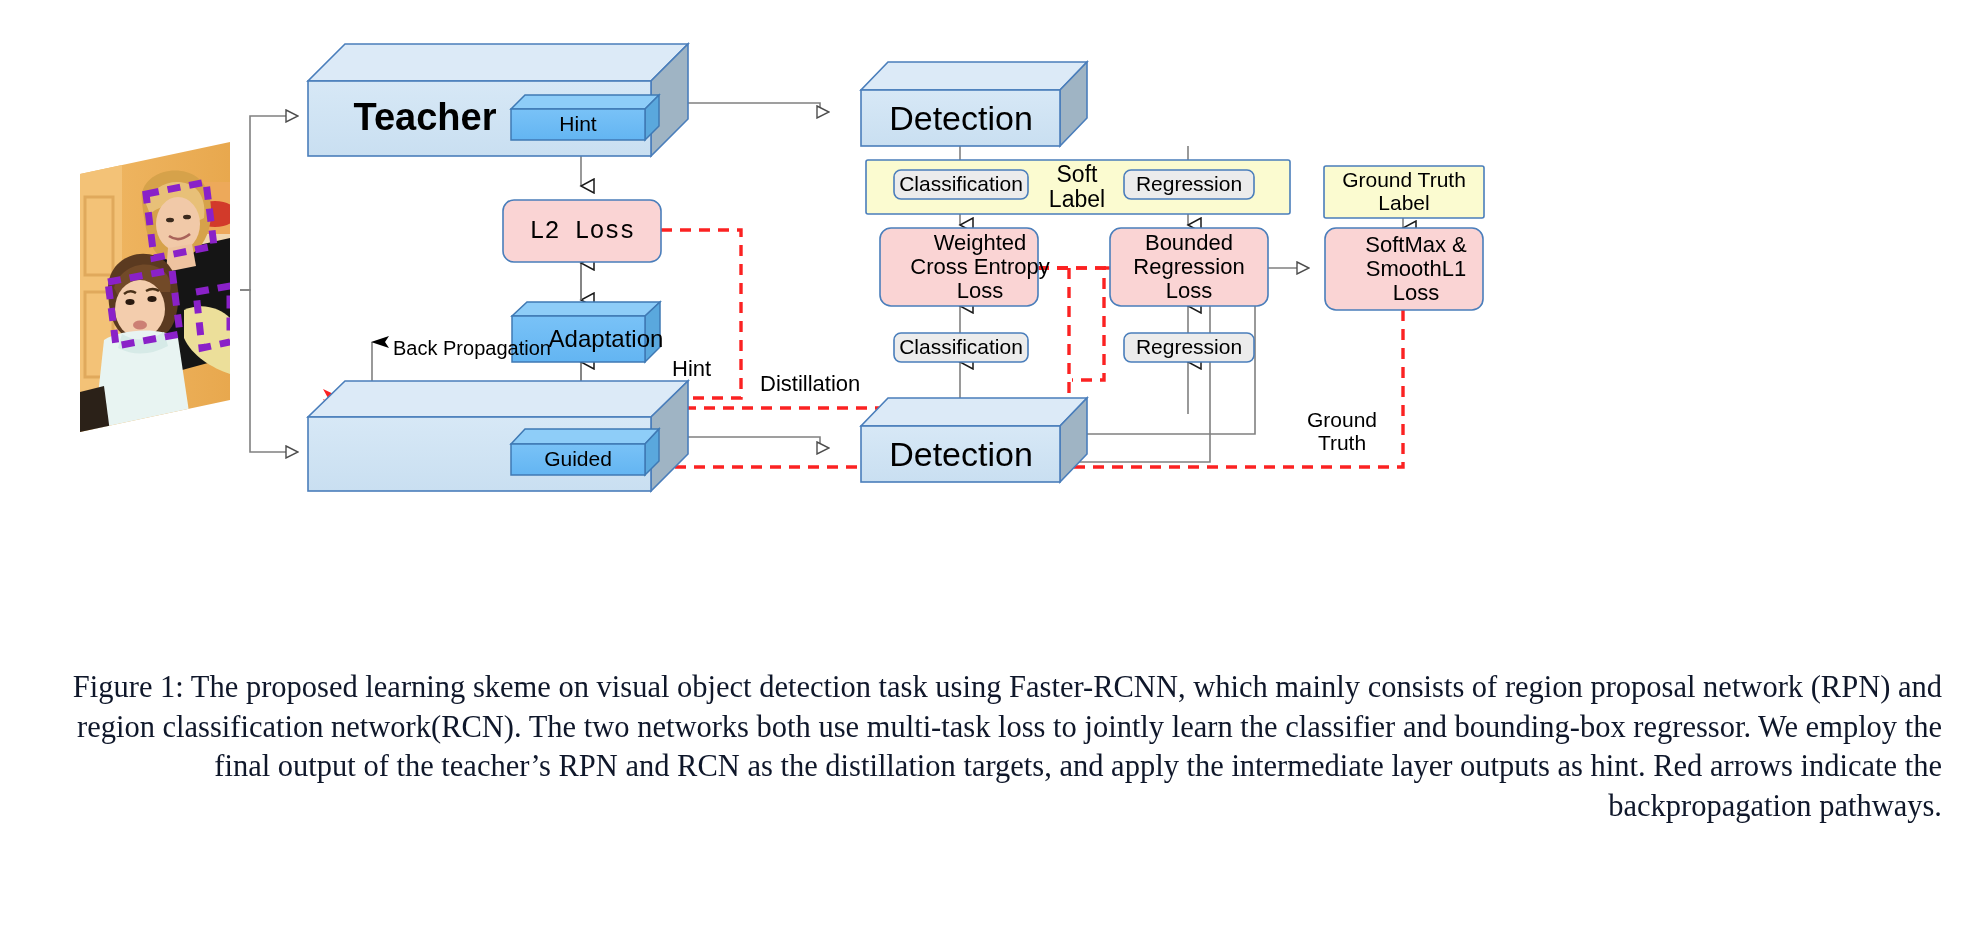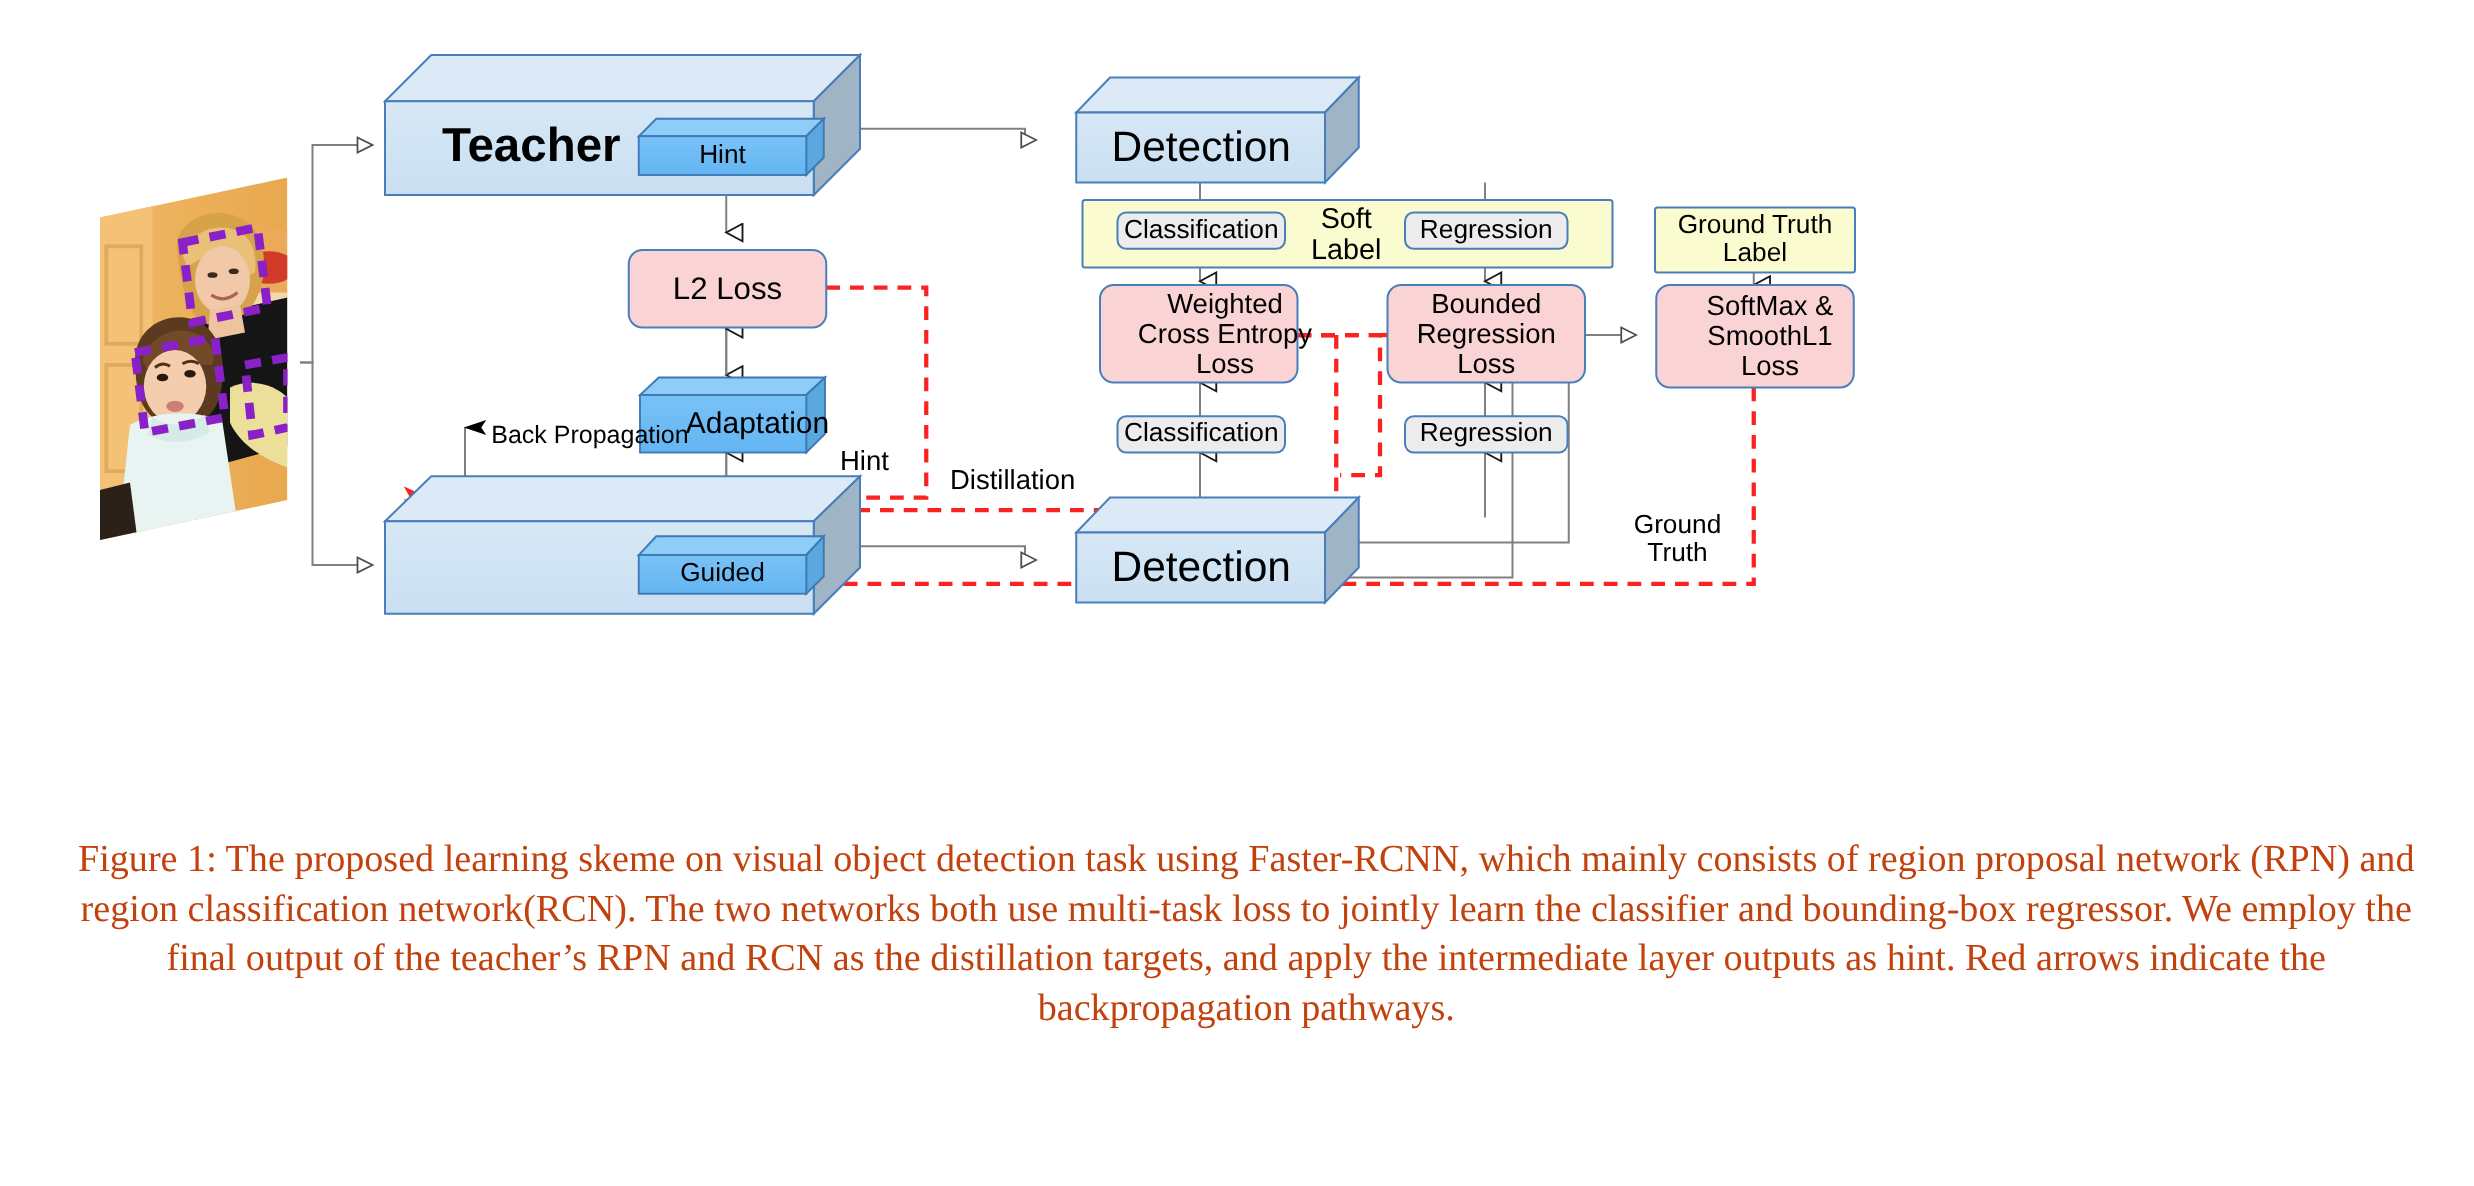--- a/index.html
+++ b/index.html
@@ -9,21 +9,21 @@
   #figure{position:absolute;left:0;top:0;width:1979px;height:660px;}
   #svgroot{position:absolute;left:0;top:0;width:1979px;height:660px;}
 
   
   .lbl{position:absolute;display:flex;align-items:center;justify-content:center;
        text-align:center;line-height:1.08;pointer-events:none;}
 
   
   #caption{position:absolute;left:52px;top:668px;width:1890px;
            font-family:"Liberation Serif",serif;font-size:30.5px;line-height:1.30;
-           color:#c2410c;text-align:center;}
+           color:#0f172a;text-align:right;}
   #caption .figno{white-space:nowrap;}
 
   
   .photoWrap{position:absolute;left:80px;top:142px;width:150px;height:290px;}
 </style>
 </head>
 <body>
 
 <div id="figure">
 
@@ -249,21 +249,21 @@
 
 
   <div class="lbl" style="left:513px;top:446px;width:130px;height:27px;font-size:21px;">Guided</div>
 
   <div class="lbl" style="left:513px;top:319px;width:130px;height:40px;font-size:24px;padding-left:28px;">Adaptation</div>
 
   <div class="lbl" style="left:864px;top:92px;width:194px;height:52px;font-size:34px;">Detection</div>
 
   <div class="lbl" style="left:864px;top:428px;width:194px;height:52px;font-size:34px;">Detection</div>
 
-  <div class="lbl" style="left:505px;top:202px;width:154px;height:58px;font-size:25px;">L2 Loss</div>
+  <div class="lbl" style="left:505px;top:202px;width:154px;height:58px;font-size:25px;font-family:Liberation Mono, monospace;">L2 Loss</div>
 
   <div class="lbl" style="left:882px;top:230px;width:154px;height:74px;font-size:22px;white-space:pre-line;padding-left:21px;">Weighted
 Cross Entropy
 Loss</div>
 
   <div class="lbl" style="left:1112px;top:230px;width:154px;height:74px;font-size:22px;white-space:pre-line;">Bounded
 Regression
 Loss</div>
 
   <div class="lbl" style="left:1327px;top:230px;width:154px;height:78px;font-size:22px;white-space:pre-line;padding-left:12px;">SoftMax &amp;

